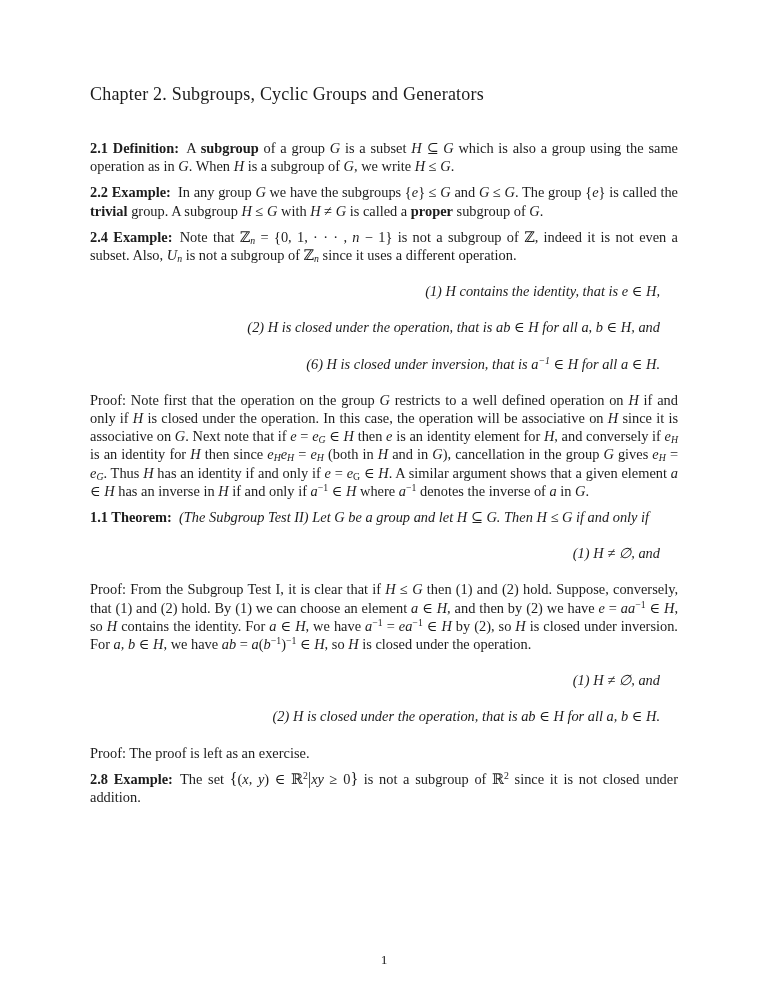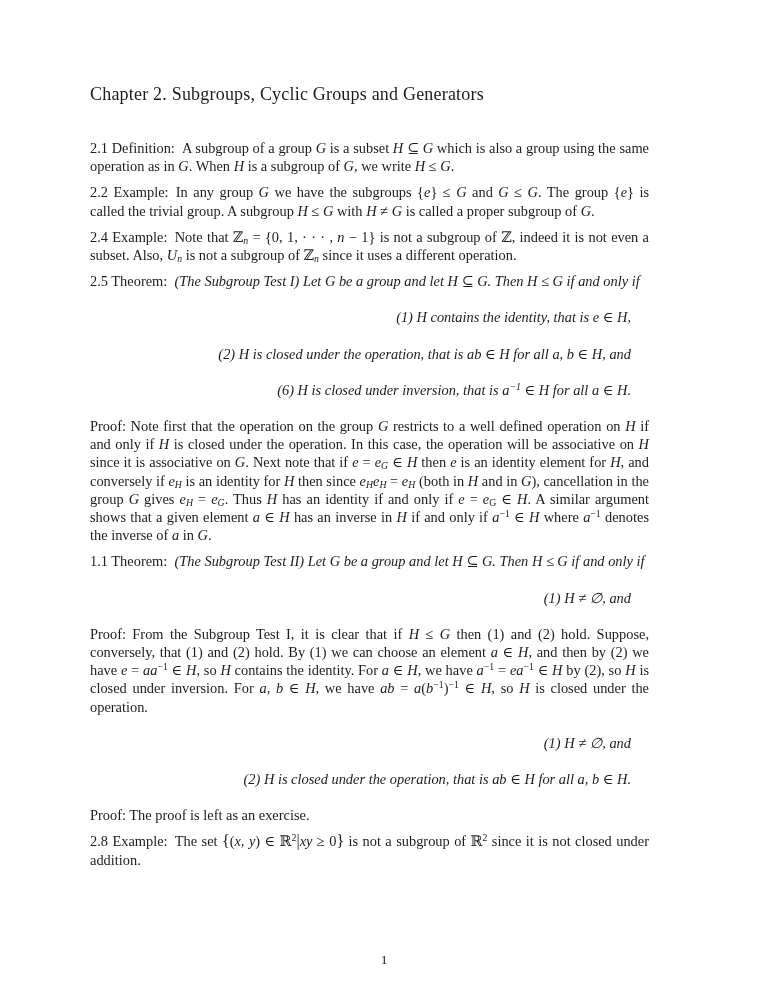--- a/index.html
+++ b/index.html
@@ -1,41 +1,41 @@
 <!DOCTYPE html>
 <html><head>
 <meta charset="utf-8">
 <style>
   html,body{margin:0;padding:0;background:#ffffff;}
   .page{
     position:relative;
     width:768px;height:994px;
     box-sizing:border-box;
-    padding:84px 119px 0 90px;
+    padding:84px 90px 0 90px;
     background:#ffffff;
     color:#1c1c1c;
     font-family:"Liberation Serif","DejaVu Serif",serif;
     overflow:hidden;
   }
   .title{
     font-size:18px;
     font-weight:400;
     margin:0 0 34px 0;
     letter-spacing:0.2px;
   }
   .content p{
     margin:0 0 8px 0;
     font-size:14.4px;
     line-height:18.2px;
     text-align:justify;
   }
   .content p.stmt{margin-bottom:4px;}
   .content .list{margin:0 0 8px 0;}
   .content .list p{margin:18px;text-align:right;}
-  .b{font-weight:400;margin-top:8px;}
+  .b{font-weight:700;margin-top:8px;}
   .i,.m{font-style:italic;}
   .sup{font-size:0.68em;vertical-align:0.5em;line-height:0;}
   .sub{font-size:0.68em;vertical-align:-0.2em;line-height:0;}
   .big{font-size:1.12em;}
   .pagenum{
     position:absolute;
     left:0;bottom:26px;
     width:100%;
     text-align:center;
     font-size:13.5px;
@@ -44,21 +44,20 @@
 </style>
 </head>
 <body>
 
 <div class="page">
   <h1 class="title">Chapter 2. Subgroups, Cyclic Groups and Generators</h1>
   <div class="content">
       <p><span class="b">2.1 Definition:</span> A <span class="b">subgroup</span> of a group <span class="m">G</span> is a subset <span class="m">H</span> ⊆ <span class="m">G</span> which is also a group using the same operation as in <span class="m">G</span>. When <span class="m">H</span> is a subgroup of <span class="m">G</span>, we write <span class="m">H</span> ≤ <span class="m">G</span>.</p>
       <p><span class="b">2.2 Example:</span> In any group <span class="m">G</span> we have the subgroups {<span class="m">e</span>} ≤ <span class="m">G</span> and <span class="m">G</span> ≤ <span class="m">G</span>. The group {<span class="m">e</span>} is called the <span class="b">trivial</span> group. A subgroup <span class="m">H</span> ≤ <span class="m">G</span> with <span class="m">H</span> ≠ <span class="m">G</span> is called a <span class="b">proper</span> subgroup of <span class="m">G</span>.</p>
       <p><span class="b">2.4 Example:</span> Note that ℤ<span class="m sub">n</span> = {0, 1, · · · , <span class="m">n</span> − 1} is not a subgroup of ℤ, indeed it is not even a subset. Also, <span class="m">U</span><span class="m sub">n</span> is not a subgroup of ℤ<span class="m sub">n</span> since it uses a different operation.</p>
-      <p class="stmt"><span class="b">2.5 Theorem:</span> <span class="i">(The Subgroup Test I) Let G be a group and let H ⊆ G. Then H ≤ G if and only if</span></p>
       <div class="list">
         <p><span class="i">(1) H contains the identity, that is e ∈ H,</span></p>
         <p><span class="i">(2) H is closed under the operation, that is ab ∈ H for all a, b ∈ H, and</span></p>
         <p><span class="i">(6) H is closed under inversion, that is a</span><span class="i sup">−1</span><span class="i"> ∈ H for all a ∈ H.</span></p>
       </div>
       <p>Proof: Note first that the operation on the group <span class="m">G</span> restricts to a well defined operation on <span class="m">H</span> if and only if <span class="m">H</span> is closed under the operation. In this case, the operation will be associative on <span class="m">H</span> since it is associative on <span class="m">G</span>. Next note that if <span class="m">e</span> = <span class="m">e</span><span class="m sub">G</span> ∈ <span class="m">H</span> then <span class="m">e</span> is an identity element for <span class="m">H</span>, and conversely if <span class="m">e</span><span class="m sub">H</span> is an identity for <span class="m">H</span> then since <span class="m">e</span><span class="m sub">H</span><span class="m">e</span><span class="m sub">H</span> = <span class="m">e</span><span class="m sub">H</span> (both in <span class="m">H</span> and in <span class="m">G</span>), cancellation in the group <span class="m">G</span> gives <span class="m">e</span><span class="m sub">H</span> = <span class="m">e</span><span class="m sub">G</span>. Thus <span class="m">H</span> has an identity if and only if <span class="m">e</span> = <span class="m">e</span><span class="sub">G</span> ∈ <span class="m">H</span>. A similar argument shows that a given element <span class="m">a</span> ∈ <span class="m">H</span> has an inverse in <span class="m">H</span> if and only if <span class="m">a</span><span class="sup">−1</span> ∈ <span class="m">H</span> where <span class="m">a</span><span class="sup">−1</span> denotes the inverse of <span class="m">a</span> in <span class="m">G</span>.</p>
       <p class="stmt"><span class="b">1.1 Theorem:</span> <span class="i">(The Subgroup Test II) Let G be a group and let H ⊆ G. Then H ≤ G if and only if</span></p>
       <div class="list">
         <p><span class="i">(1) H ≠ ∅, and</span></p>
       </div>

